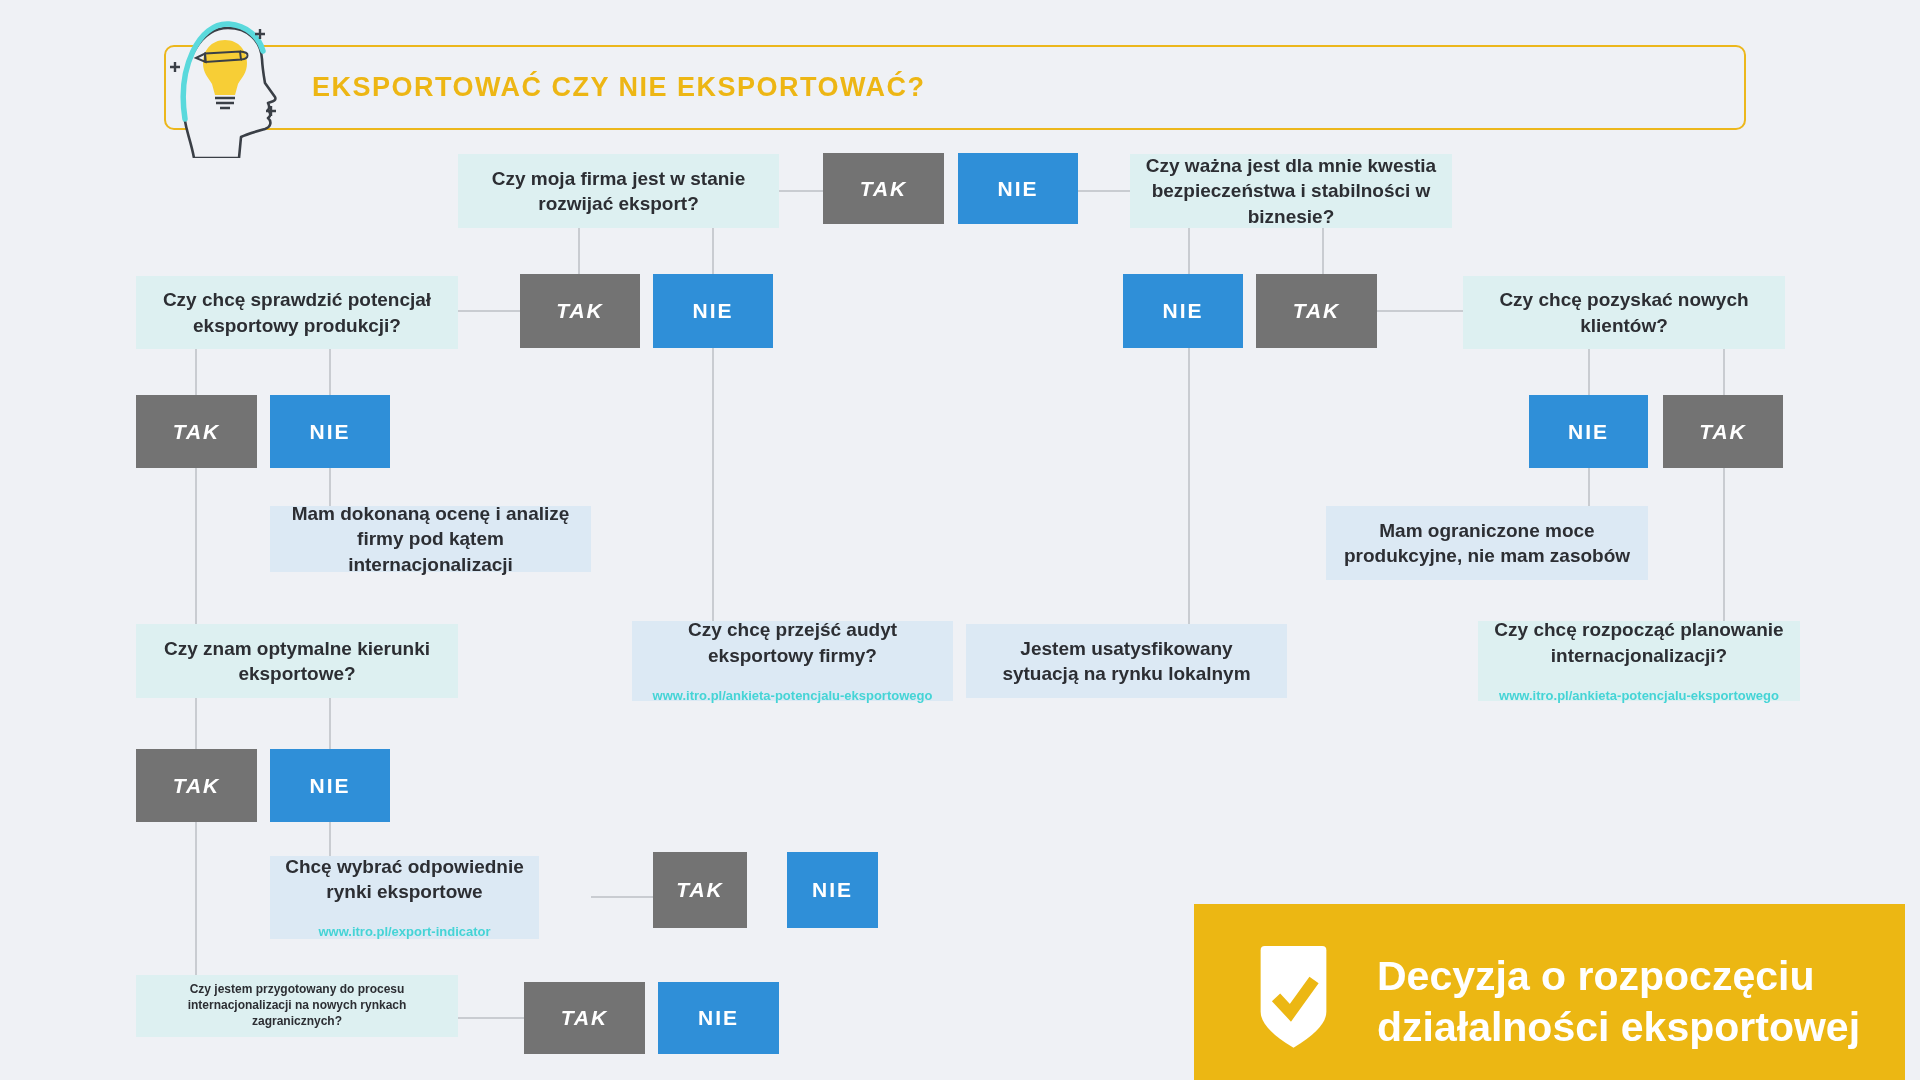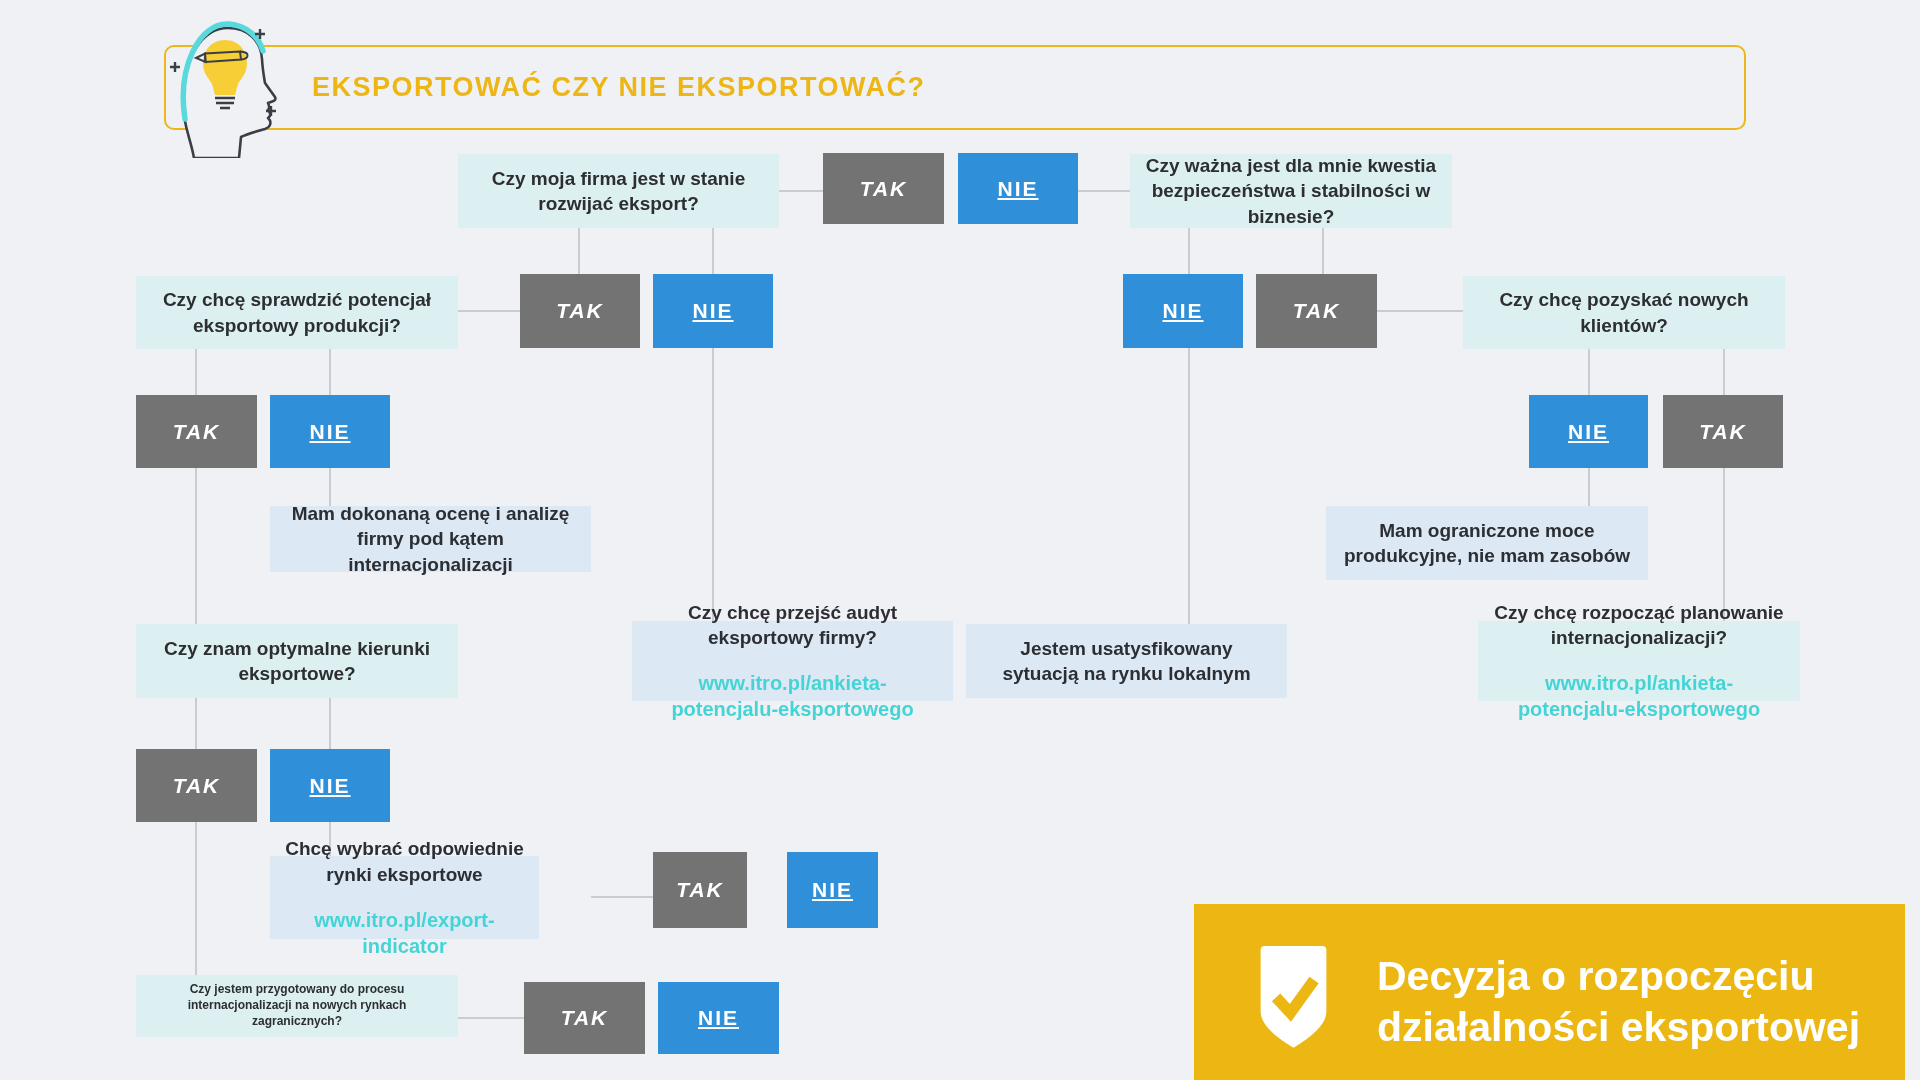--- a/index.html
+++ b/index.html
@@ -21,27 +21,27 @@
     font-size:27px; font-weight:bold; letter-spacing:1.5px; color:#EDB614;
   }
   #logo { position:absolute; left:168px; top:6px; width:116px; height:152px; z-index:3; }
   
   .node {
     position:absolute; display:flex; flex-direction:column; align-items:center; justify-content:center;
     text-align:center; font-weight:bold; font-size:19px; line-height:1.32; padding:6px 14px; z-index:2;
   }
   .qbox { background:#DDF0F1; }
   .sbox { background:#DCE9F4; }
-  .node .link { font-size:20px; line-height:1.3; color:#45D4D6; margin-top:20px; }
+  .node .link { font-size:13px; line-height:1.3; color:#45D4D6; margin-top:20px; }
   .btn {
     position:absolute; display:flex; align-items:center; justify-content:center;
     color:#fff; font-weight:bold; font-size:21px; letter-spacing:2px; z-index:2;
   }
   .yes { background:#737373;font-style:italic; }
-  .no  { background:#2F8FD8;text-decoration:underline; }
+  .no  { background:#2F8FD8; }
   
   .hline { position:absolute; height:2px; background:#C9CCD1; z-index:1; }
   .vline { position:absolute; width:2px;  background:#C9CCD1; z-index:1; }
   
   #decision {
     position:absolute; left:1194px; top:860px; width:711px; height:195px;
     background:#ECB713; display:flex; align-items:center; gap:36px; padding-left:52px; z-index:2;margin-top:44px;
   }
   #decision .dtext { color:#fff; font-weight:bold; font-size:41px; line-height:1.22; }
 </style>

